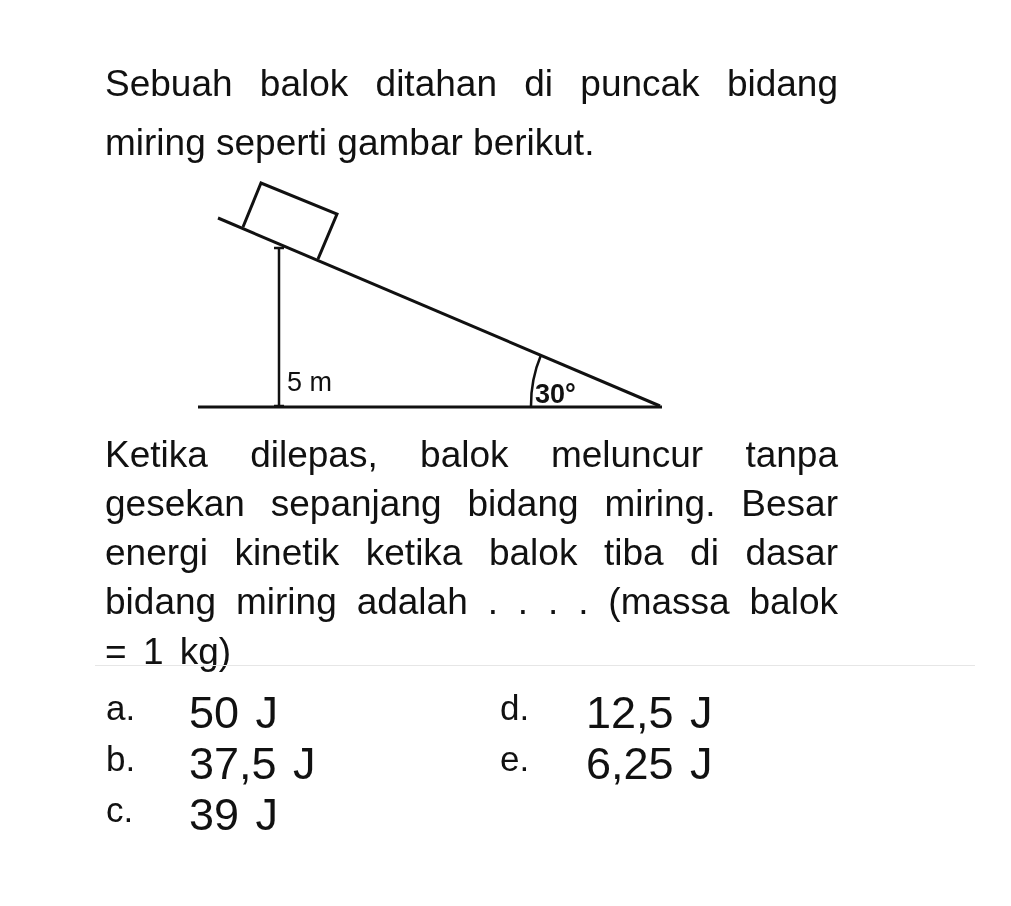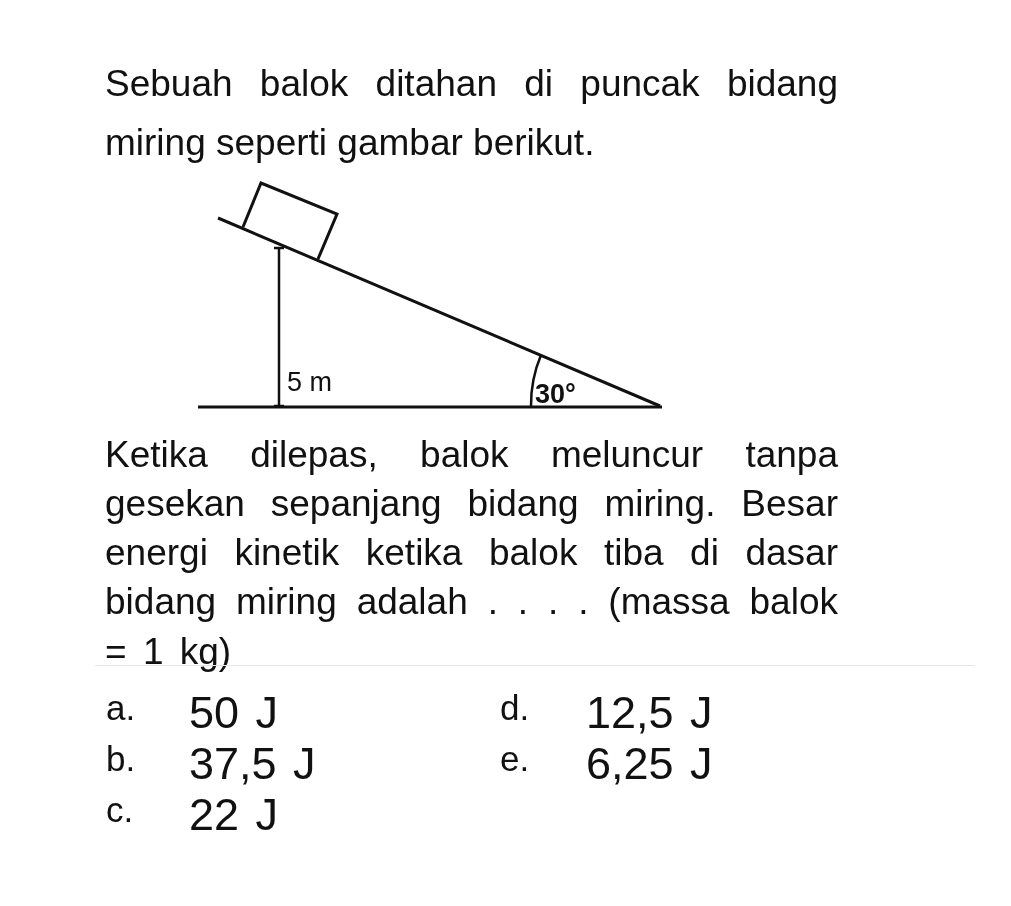--- a/index.html
+++ b/index.html
@@ -45,21 +45,21 @@
   <div>
     <span class="opt-letter" style="left:106px; top:690px;">a.</span>
     <span class="opt-value" style="left:189px; top:690px; word-spacing:4px;">50 J</span>
   </div>
   <div>
     <span class="opt-letter" style="left:106px; top:741px;">b.</span>
     <span class="opt-value" style="left:189px; top:741px; word-spacing:4px;">37,5 J</span>
   </div>
   <div>
     <span class="opt-letter" style="left:106px; top:792px;">c.</span>
-    <span class="opt-value" style="left:189px; top:792px; word-spacing:4px;">22 J</span>
+    <span class="opt-value" style="left:189px; top:792px; word-spacing:4px;">39 J</span>
   </div>
   <div>
     <span class="opt-letter" style="left:500px; top:690px;">d.</span>
     <span class="opt-value" style="left:586px; top:690px; word-spacing:4px;text-align:right;">12,5 J</span>
   </div>
   <div>
     <span class="opt-letter" style="left:500px; top:741px;">e.</span>
     <span class="opt-value" style="left:586px; top:741px; word-spacing:4px;text-align:center;">6,25 J</span>
   </div>
 </div>

